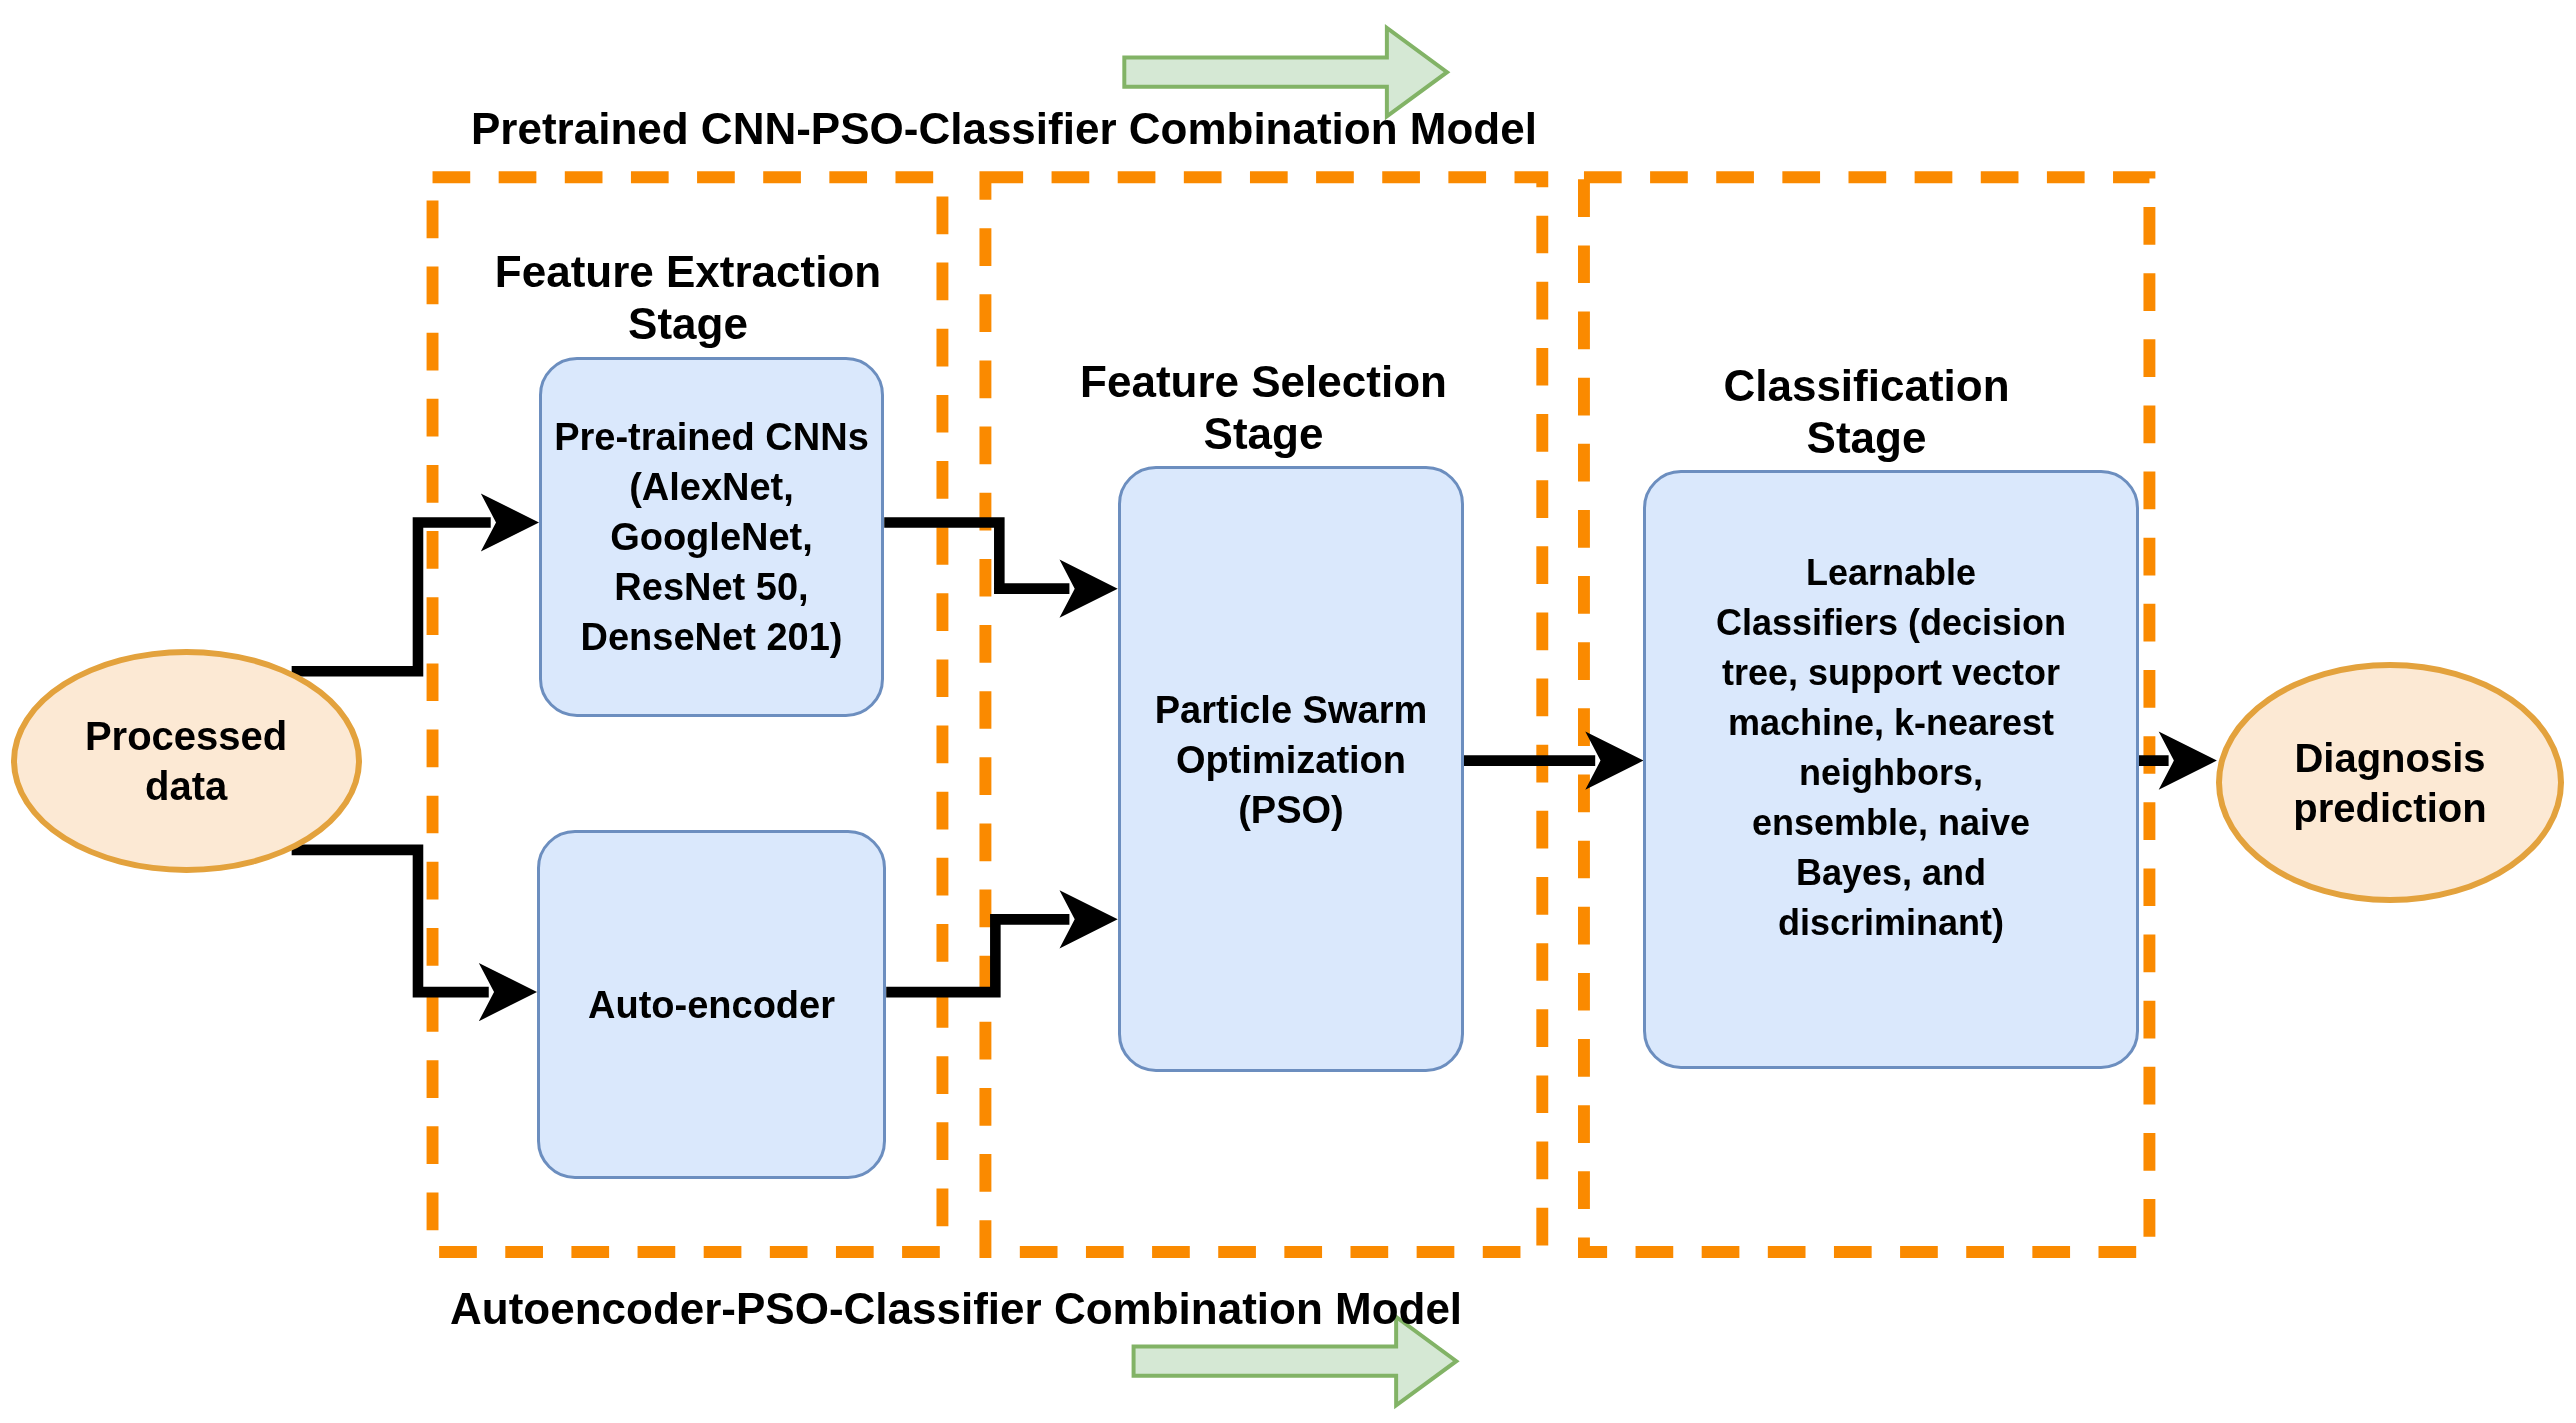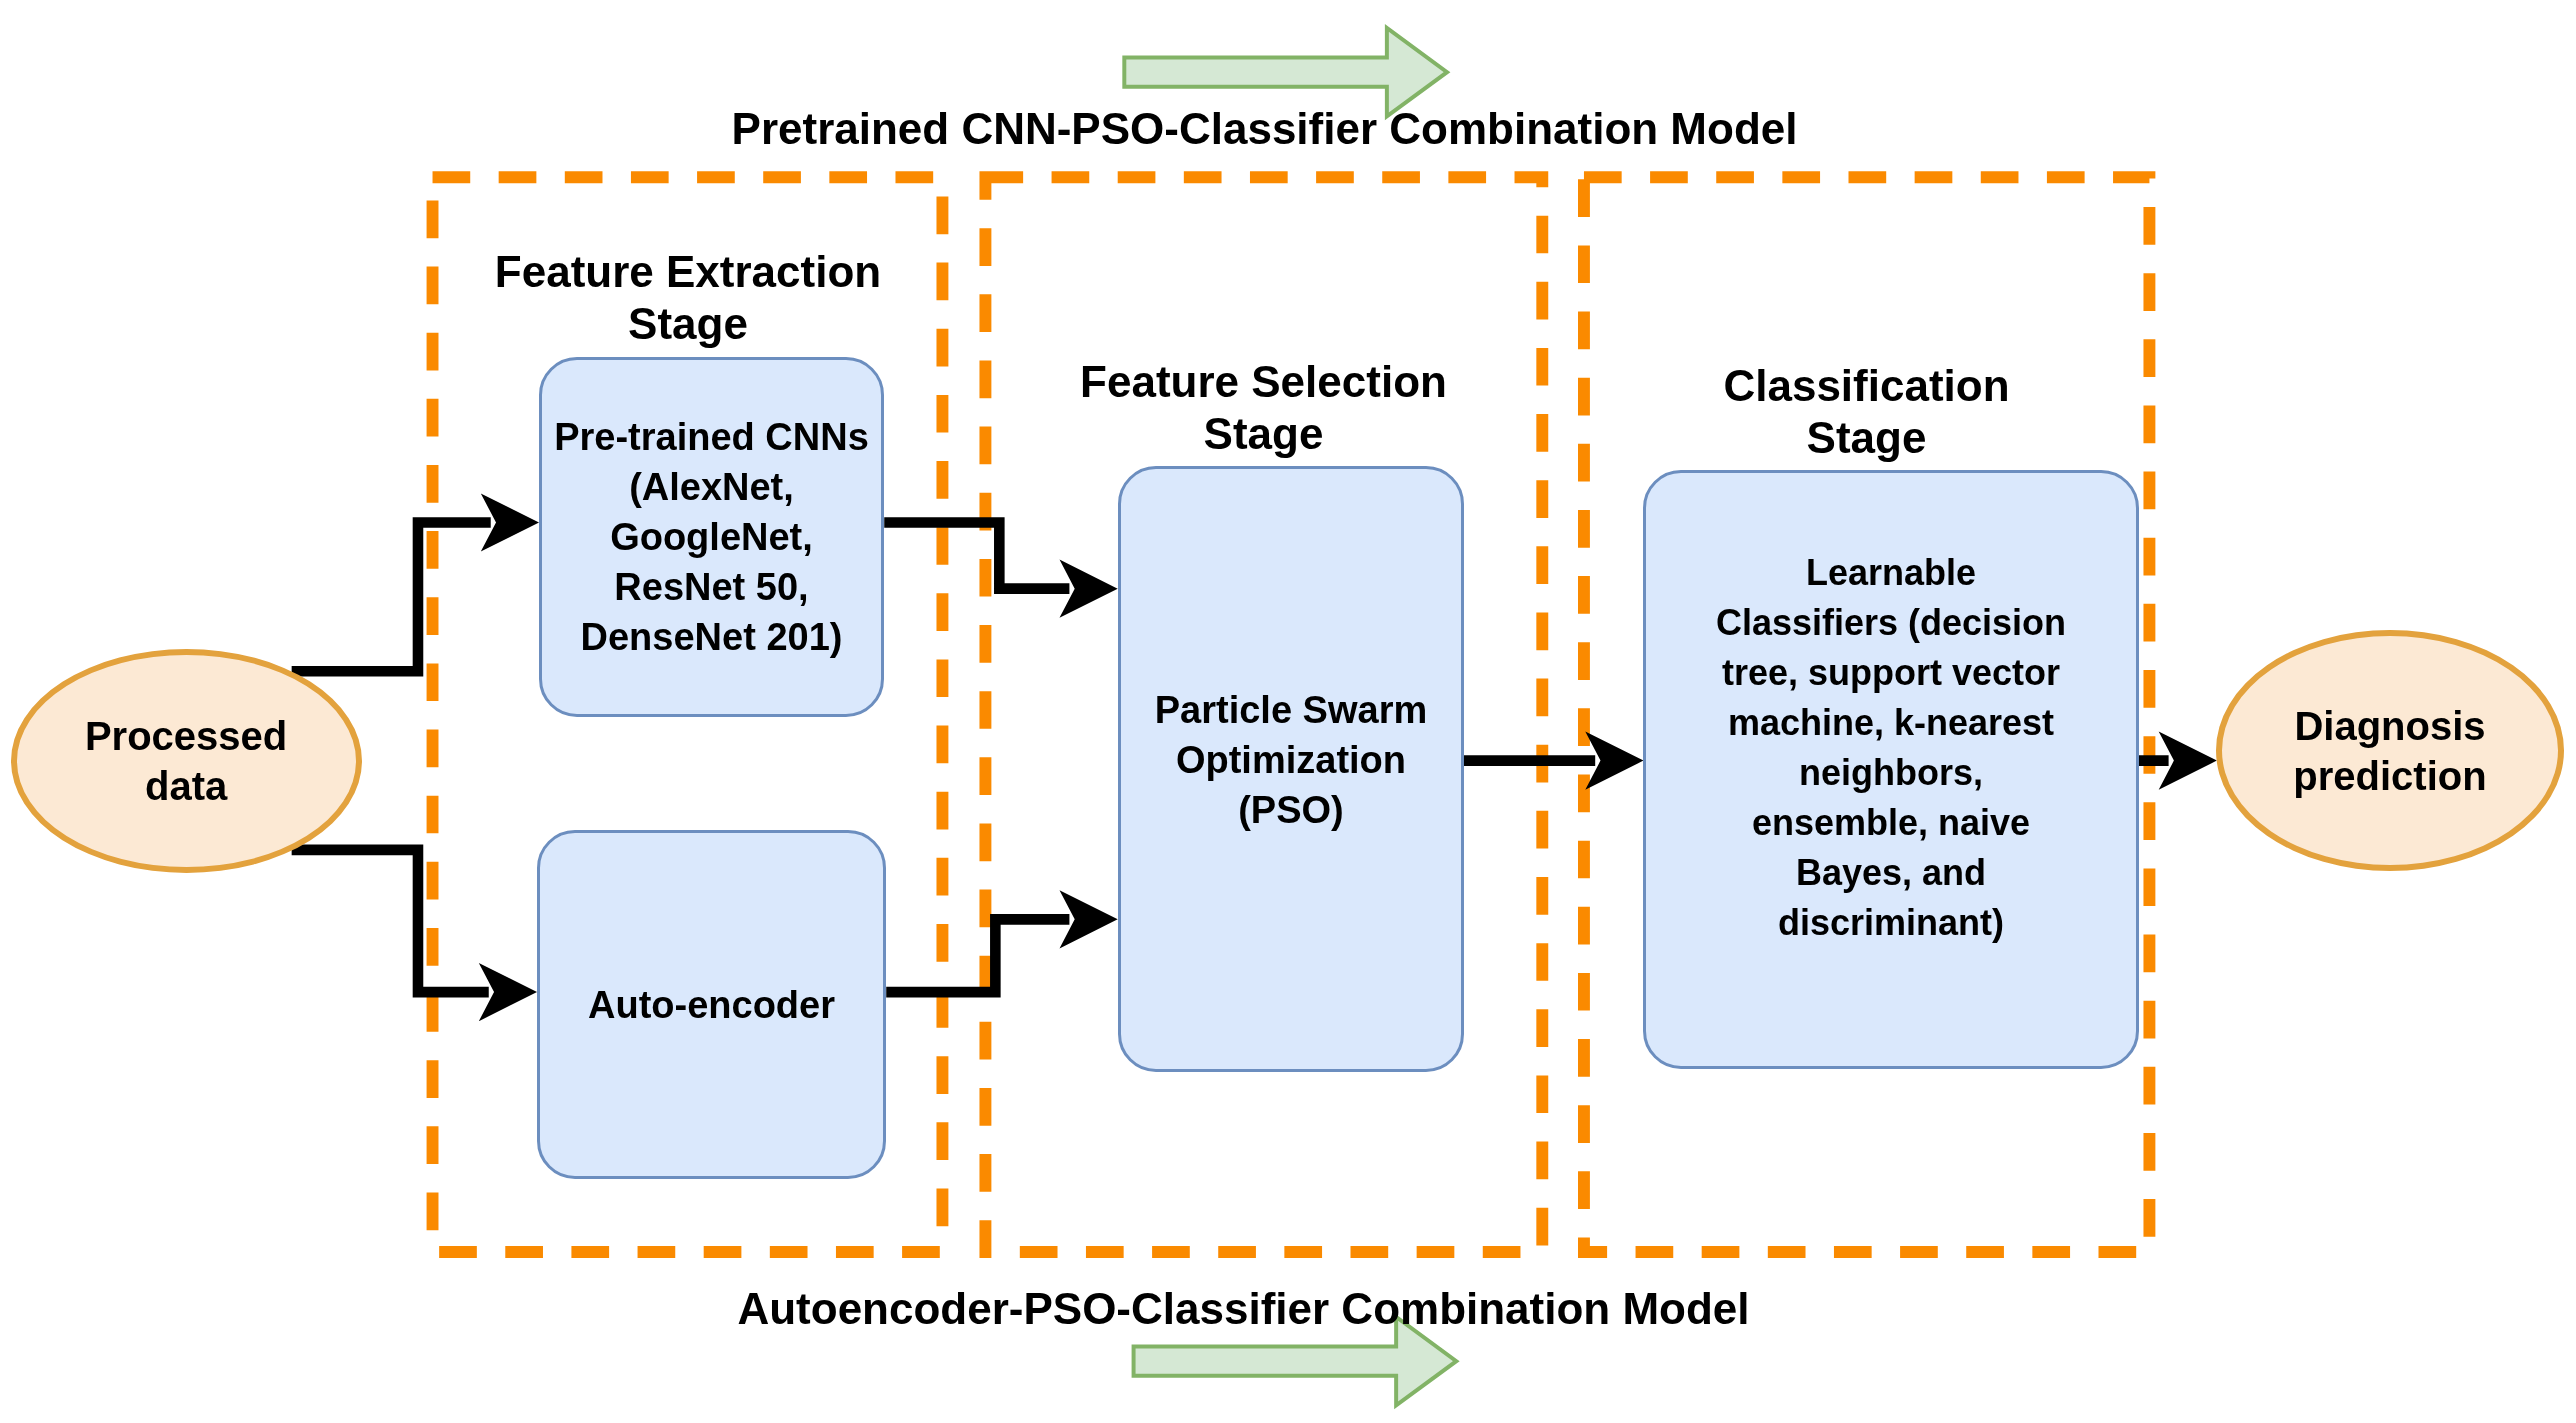--- a/index.html
+++ b/index.html
@@ -12,21 +12,21 @@
     font-family: "Liberation Sans", sans-serif;
     font-weight: bold;
     color: #000000;
   }
   .layer {
     position: absolute;
     left: 0; top: 0;
   }
   .banner-title {
     position: absolute;
-    text-align: center;
+    text-align: left;
     font-size: 44px;
     line-height: 56px;
     white-space: pre-line;
     letter-spacing: 0px;
   }
   #top-title    { left: 471px;  top: 101px;  width: 1587px; }
   #bottom-title { left: 450px;  top: 1281px; width: 1587px; }
   .stage-title {
     position: absolute;
     text-align: center;
@@ -63,21 +63,21 @@
     border-radius: 50%;
     display: flex;
     align-items: center;
     justify-content: center;
     text-align: center;
     white-space: pre-line;
     font-size: 40px;
     line-height: 50px;
   }
   #terminal-input  { left: 10.6px;   top: 649px; width: 351px; height: 224px; }
-  #terminal-output { left: 2216px; top: 630px; width: 348px; height: 241px; }
+  #terminal-output { left: 2216px; top: 662px; width: 348px; height: 241px; }
 </style>
 </head>
 <body>
 
 <div class="canvas">
 
   <svg class="layer" width="2576" height="1424" viewBox="0 0 3895 2153">
 
     <rect x="654" y="268" width="771" height="1625" fill="none" stroke="#FA8A00" stroke-width="18" stroke-dasharray="57 43"></rect>
     <rect x="1490" y="268" width="842" height="1625" fill="none" stroke="#FA8A00" stroke-width="18" stroke-dasharray="57 43"></rect>

